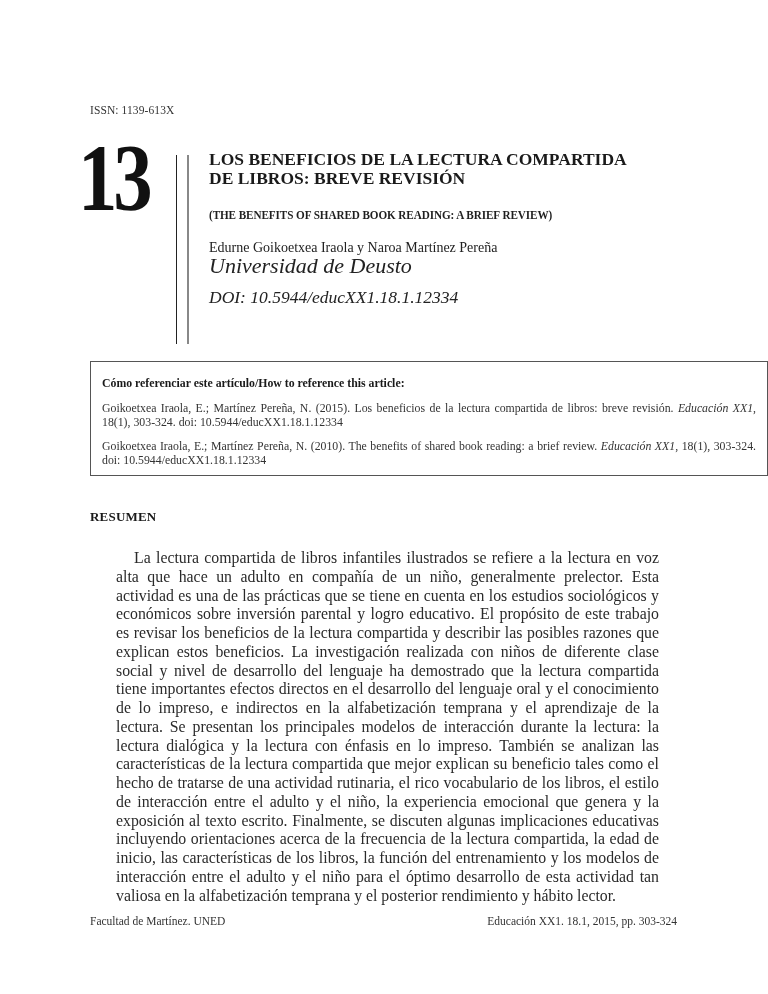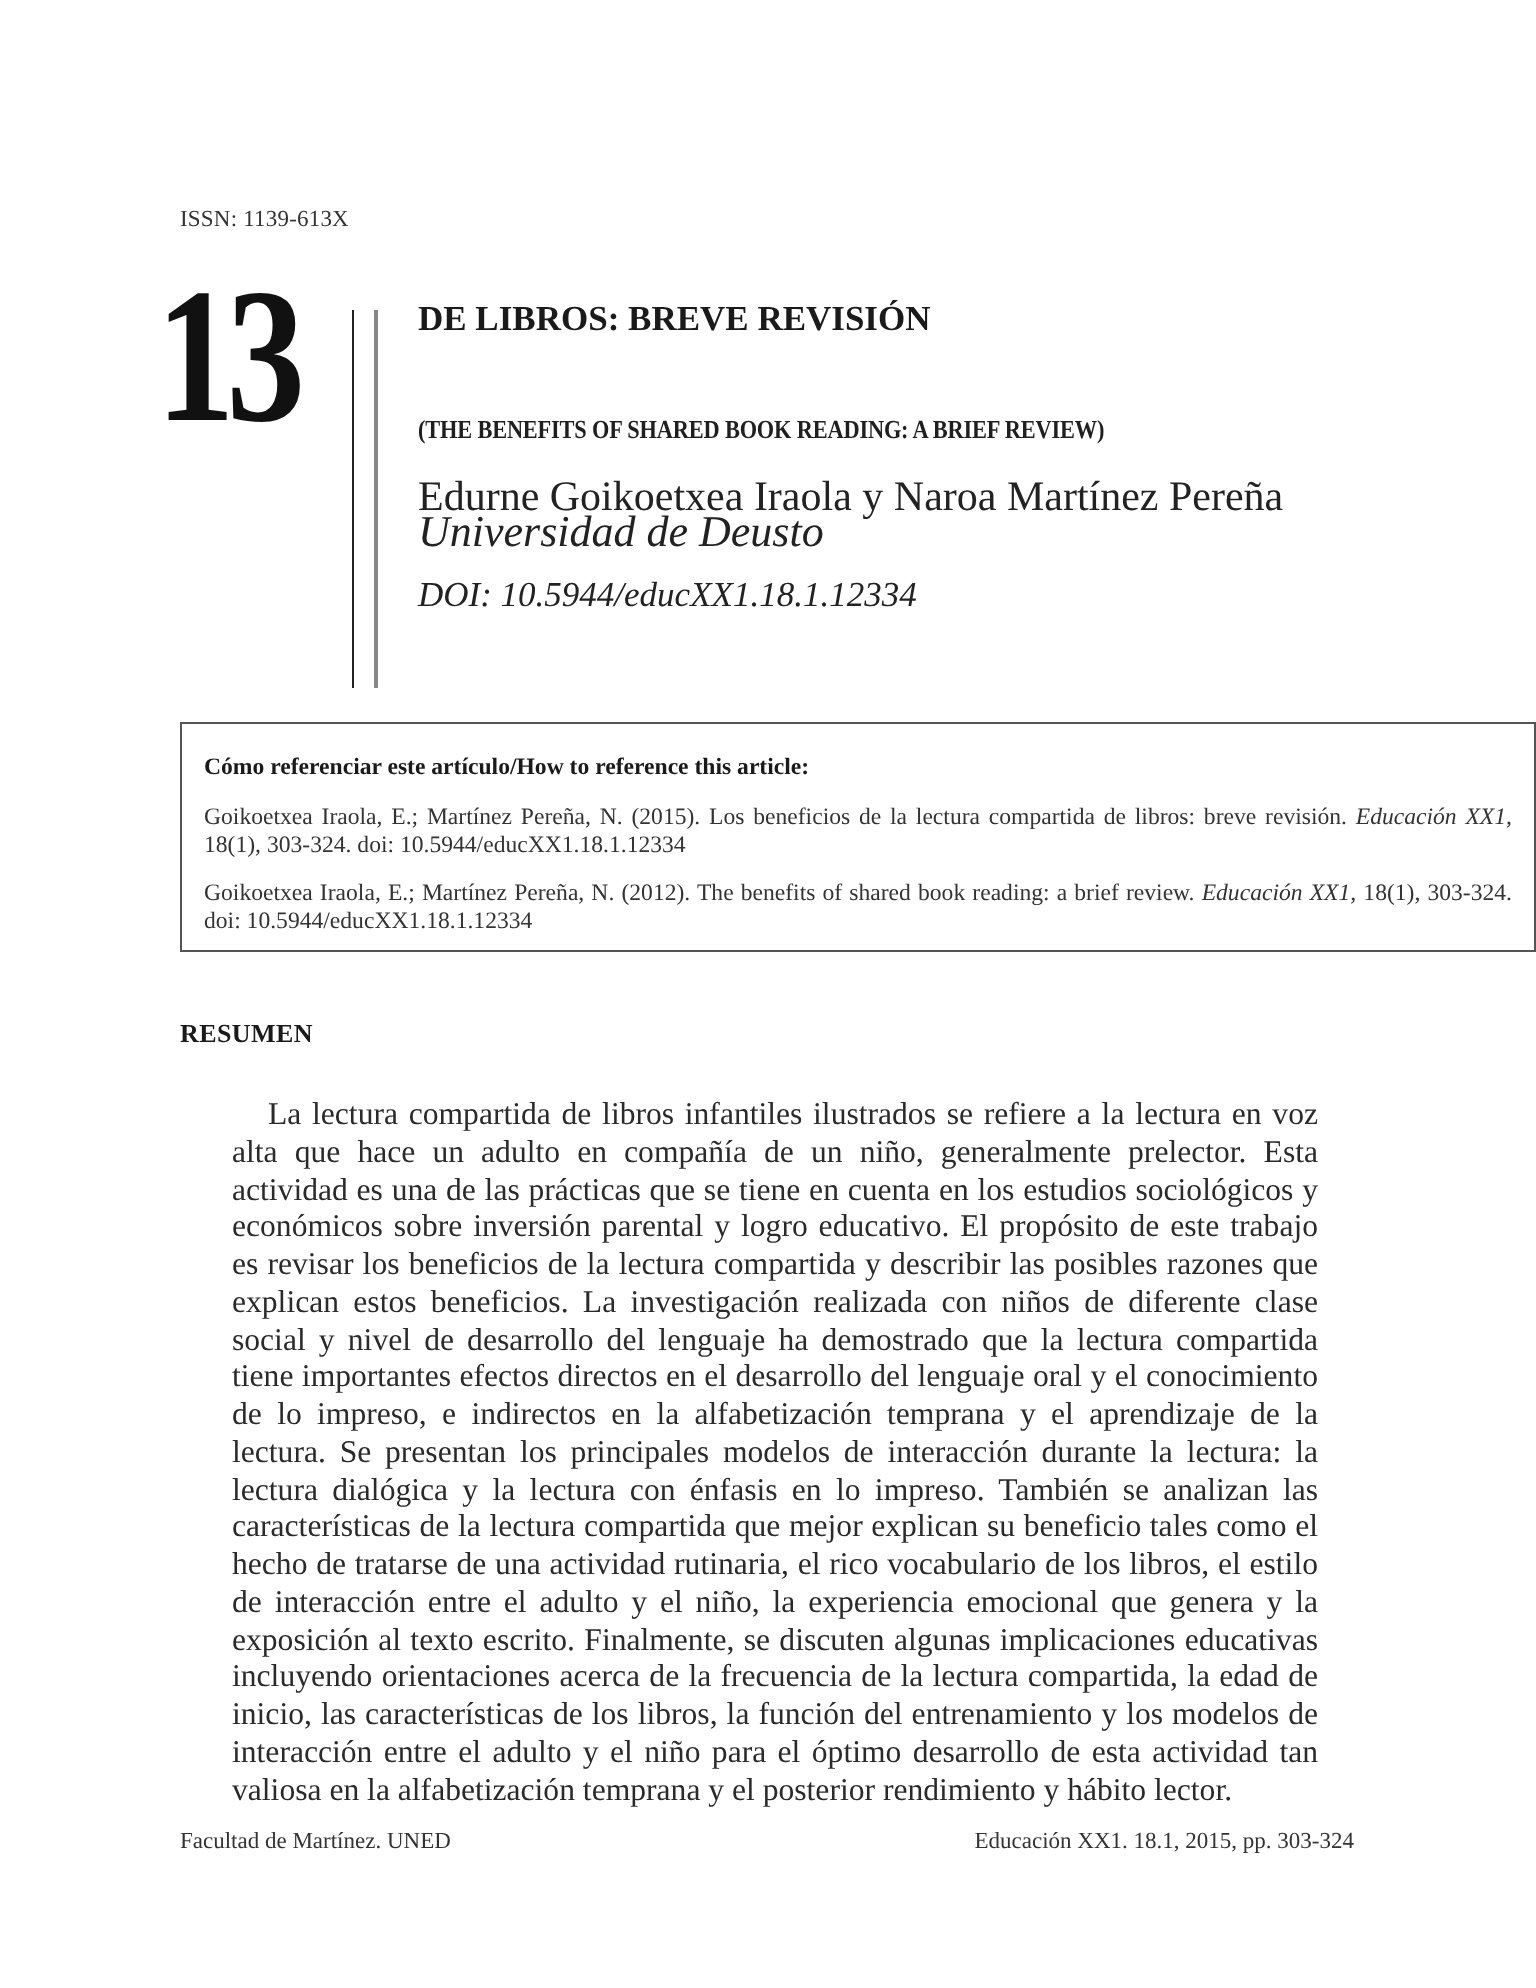--- a/index.html
+++ b/index.html
@@ -64,21 +64,21 @@
     color: #1f1f1f;
     transform: scaleX(0.86);
     transform-origin: left top;
     white-space: nowrap;
     letter-spacing: -0.1px;
   }
   .authors {
     position: absolute;
     left: 209px;
     top: 239px;
-    font-size: 21px;
+    font-size: 14px;
     line-height: 18px;
     color: #222;
     white-space: nowrap;
   }
   .affiliation {
     position: absolute;
     left: 209px;
     top: 257px;
     font-size: 22px;
     font-style: italic;
@@ -159,33 +159,34 @@
 <body>
 
 <div class="issn">ISSN: 1139-613X</div>
 
 <div class="article-number">13</div>
 
 <div class="vline l1"></div>
 <div class="vline l2"></div>
 
 <div class="title">
+  <div>LOS BENEFICIOS DE LA LECTURA COMPARTIDA</div>
   <div>DE LIBROS: BREVE REVISIÓN</div>
 </div>
 
 <div class="title-en">(THE BENEFITS OF SHARED BOOK READING: A BRIEF REVIEW)</div>
 
 <div class="authors">Edurne Goikoetxea Iraola y Naroa Martínez Pereña</div>
 <div class="affiliation">Universidad de Deusto</div>
 <div class="doi">DOI: 10.5944/educXX1.18.1.12334</div>
 
 <div class="ref-box">
   <div class="ref-heading">Cómo referenciar este artículo/How to reference this article:</div>
   <div class="ref-entry"><span>Goikoetxea Iraola, E.; Martínez Pereña, N. (2015). Los beneficios de la lectura compartida de libros: breve revisión. </span><em>Educación XX1</em><span>, 18(1), 303-324. doi: 10.5944/educXX1.18.1.12334</span></div>
-  <div class="ref-entry"><span>Goikoetxea Iraola, E.; Martínez Pereña, N. (2012). The benefits of shared book reading: a brief review. </span><em>Educación XX1</em><span>, 18(1), 303-324. doi: 10.5944/educXX1.18.1.12334</span></div>
+  <div class="ref-entry"><span>Goikoetxea Iraola, E.; Martínez Pereña, N. (2010). The benefits of shared book reading: a brief review. </span><em>Educación XX1</em><span>, 18(1), 303-324. doi: 10.5944/educXX1.18.1.12334</span></div>
 </div>
 
 <div class="resumen-heading">RESUMEN</div>
 
 <p class="abstract">La lectura compartida de libros infantiles ilustrados se refiere a la lectura en voz alta que hace un adulto en compañía de un niño, generalmente prelec­tor. Esta actividad es una de las prácticas que se tiene en cuenta en los estu­dios sociológicos y económicos sobre inversión parental y logro educativo. El propósito de este trabajo es revisar los beneficios de la lectura compartida y describir las posibles razones que explican estos beneficios. La investigación realizada con niños de diferente clase social y nivel de desarrollo del lenguaje ha demostrado que la lectura compartida tiene importantes efectos directos en el desarrollo del lenguaje oral y el conocimiento de lo impreso, e indirectos en la alfabetización temprana y el aprendizaje de la lectura. Se presentan los principales modelos de interacción durante la lectura: la lectura dialógica y la lectura con énfasis en lo impreso. También se analizan las características de la lectura compartida que mejor explican su beneficio tales como el hecho de tratarse de una actividad rutinaria, el rico vocabulario de los libros, el estilo de interacción entre el adulto y el niño, la experiencia emocional que genera y la exposición al texto escrito. Finalmente, se discuten algunas implicacio­nes educativas incluyendo orientaciones acerca de la frecuencia de la lectura compartida, la edad de inicio, las características de los libros, la función del entrenamiento y los modelos de interacción entre el adulto y el niño para el óptimo desarrollo de esta actividad tan valiosa en la alfabetización temprana y el posterior rendimiento y hábito lector.</p>
 
 <div class="footer-left">Facultad de Martínez. UNED</div>
 <div class="footer-right">Educación XX1. 18.1, 2015, pp. 303-324</div>
 
 </body></html>

